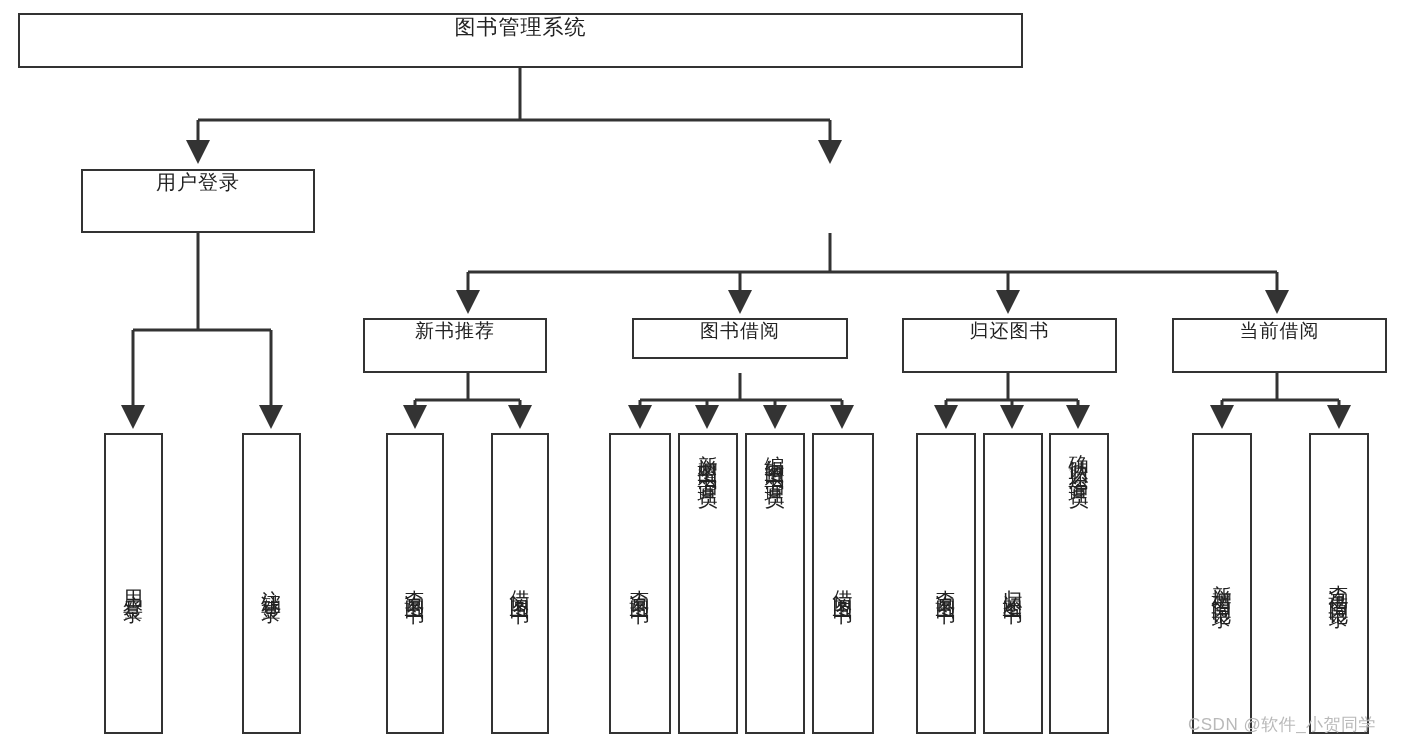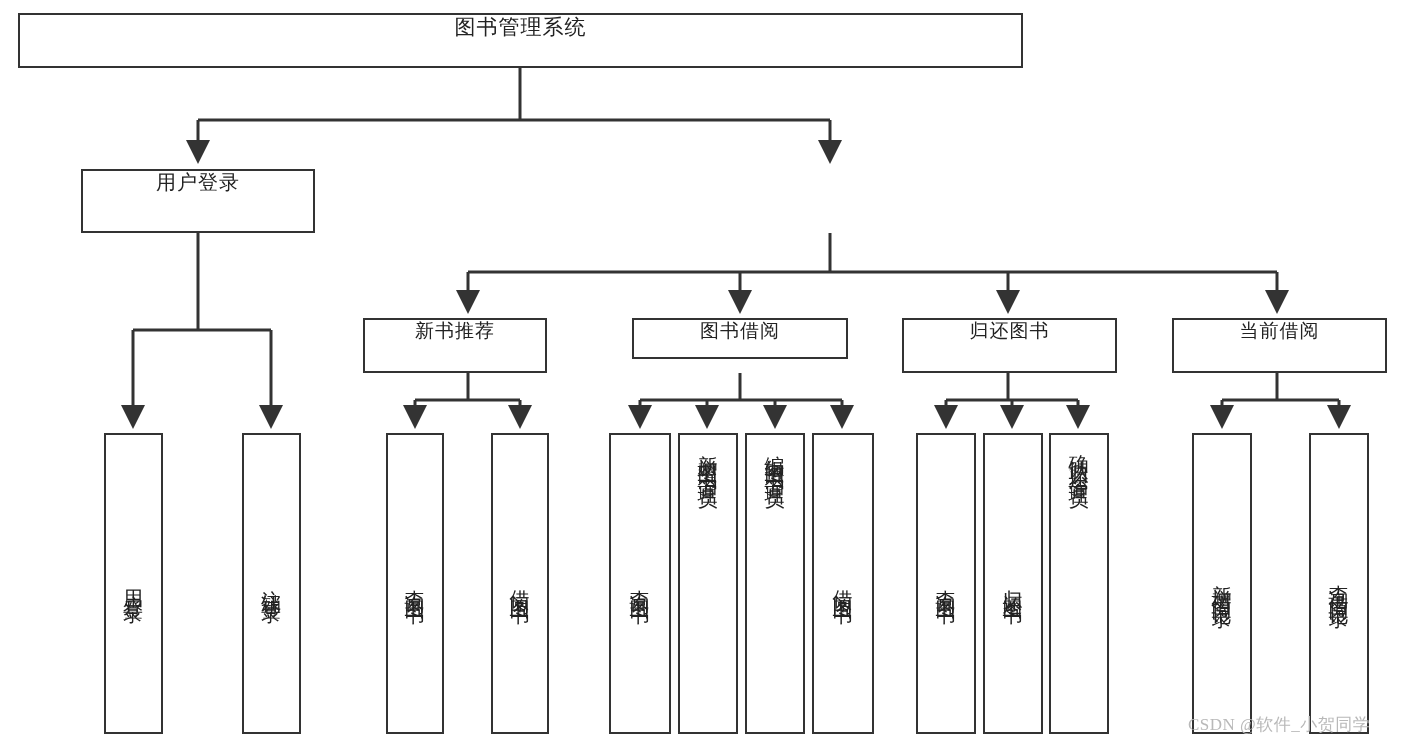--- a/index.html
+++ b/index.html
@@ -75,21 +75,21 @@
   .leaf.top .node-label {
     margin-top: 4px;
   }
   .watermark {
     position: absolute;
     font-size: 17px;
     color: #b9b9b9;
     letter-spacing: 0.5px;
     white-space: nowrap;
     z-index: 5;
-    font-family: Liberation Serif, serif;
+    font-family: Liberation Sans, sans-serif;
   }
 </style>
 </head>
 <body>
 
 <div id="canvas">
 
   <svg id="edges" viewBox="0 0 1405 747" width="1405" height="747" xmlns="http://www.w3.org/2000/svg">
     <defs>
       <marker id="arrow" viewBox="0 0 12 12" refX="10" refY="6" markerWidth="8" markerHeight="8" orient="auto-start-reverse">

